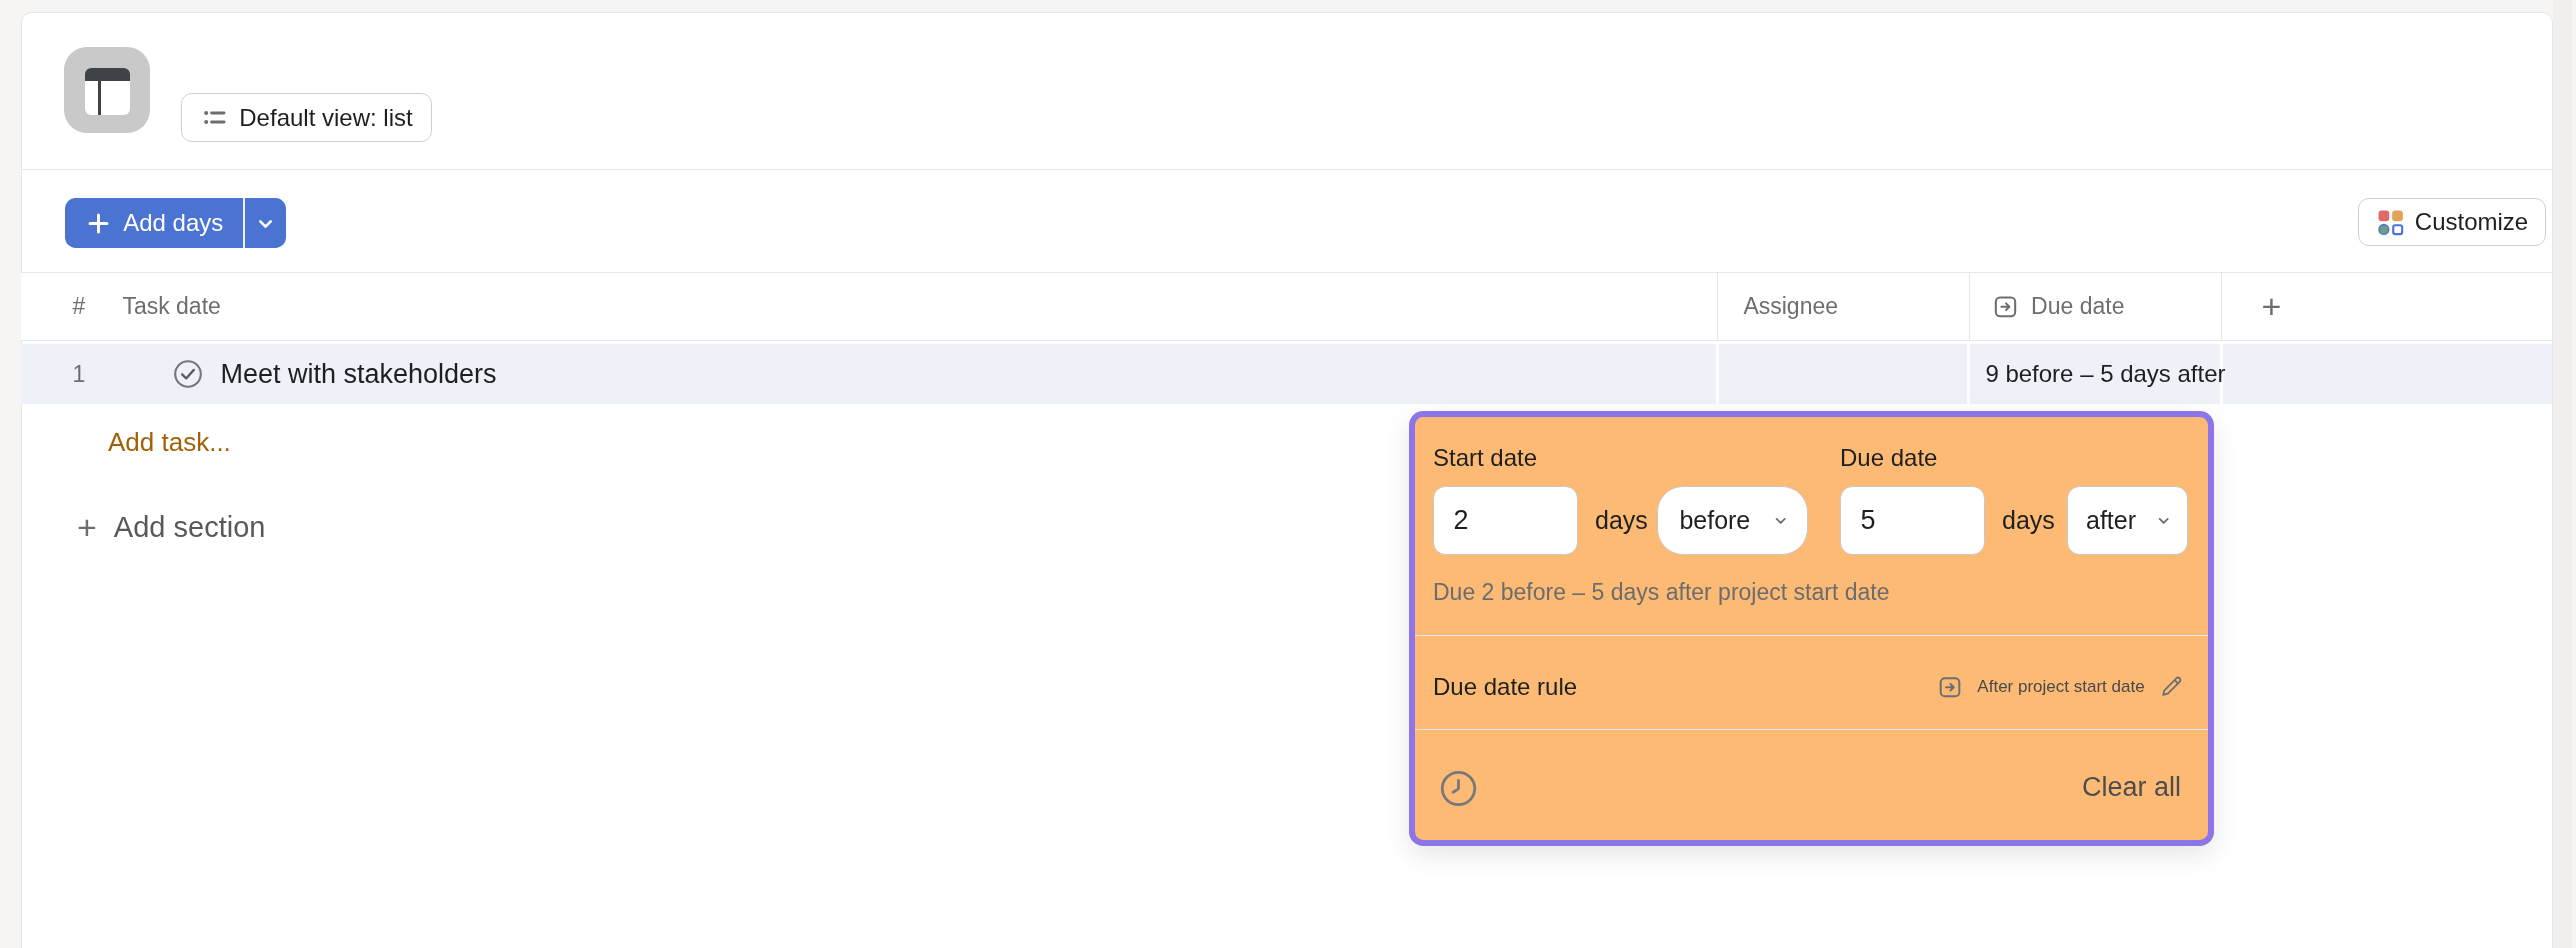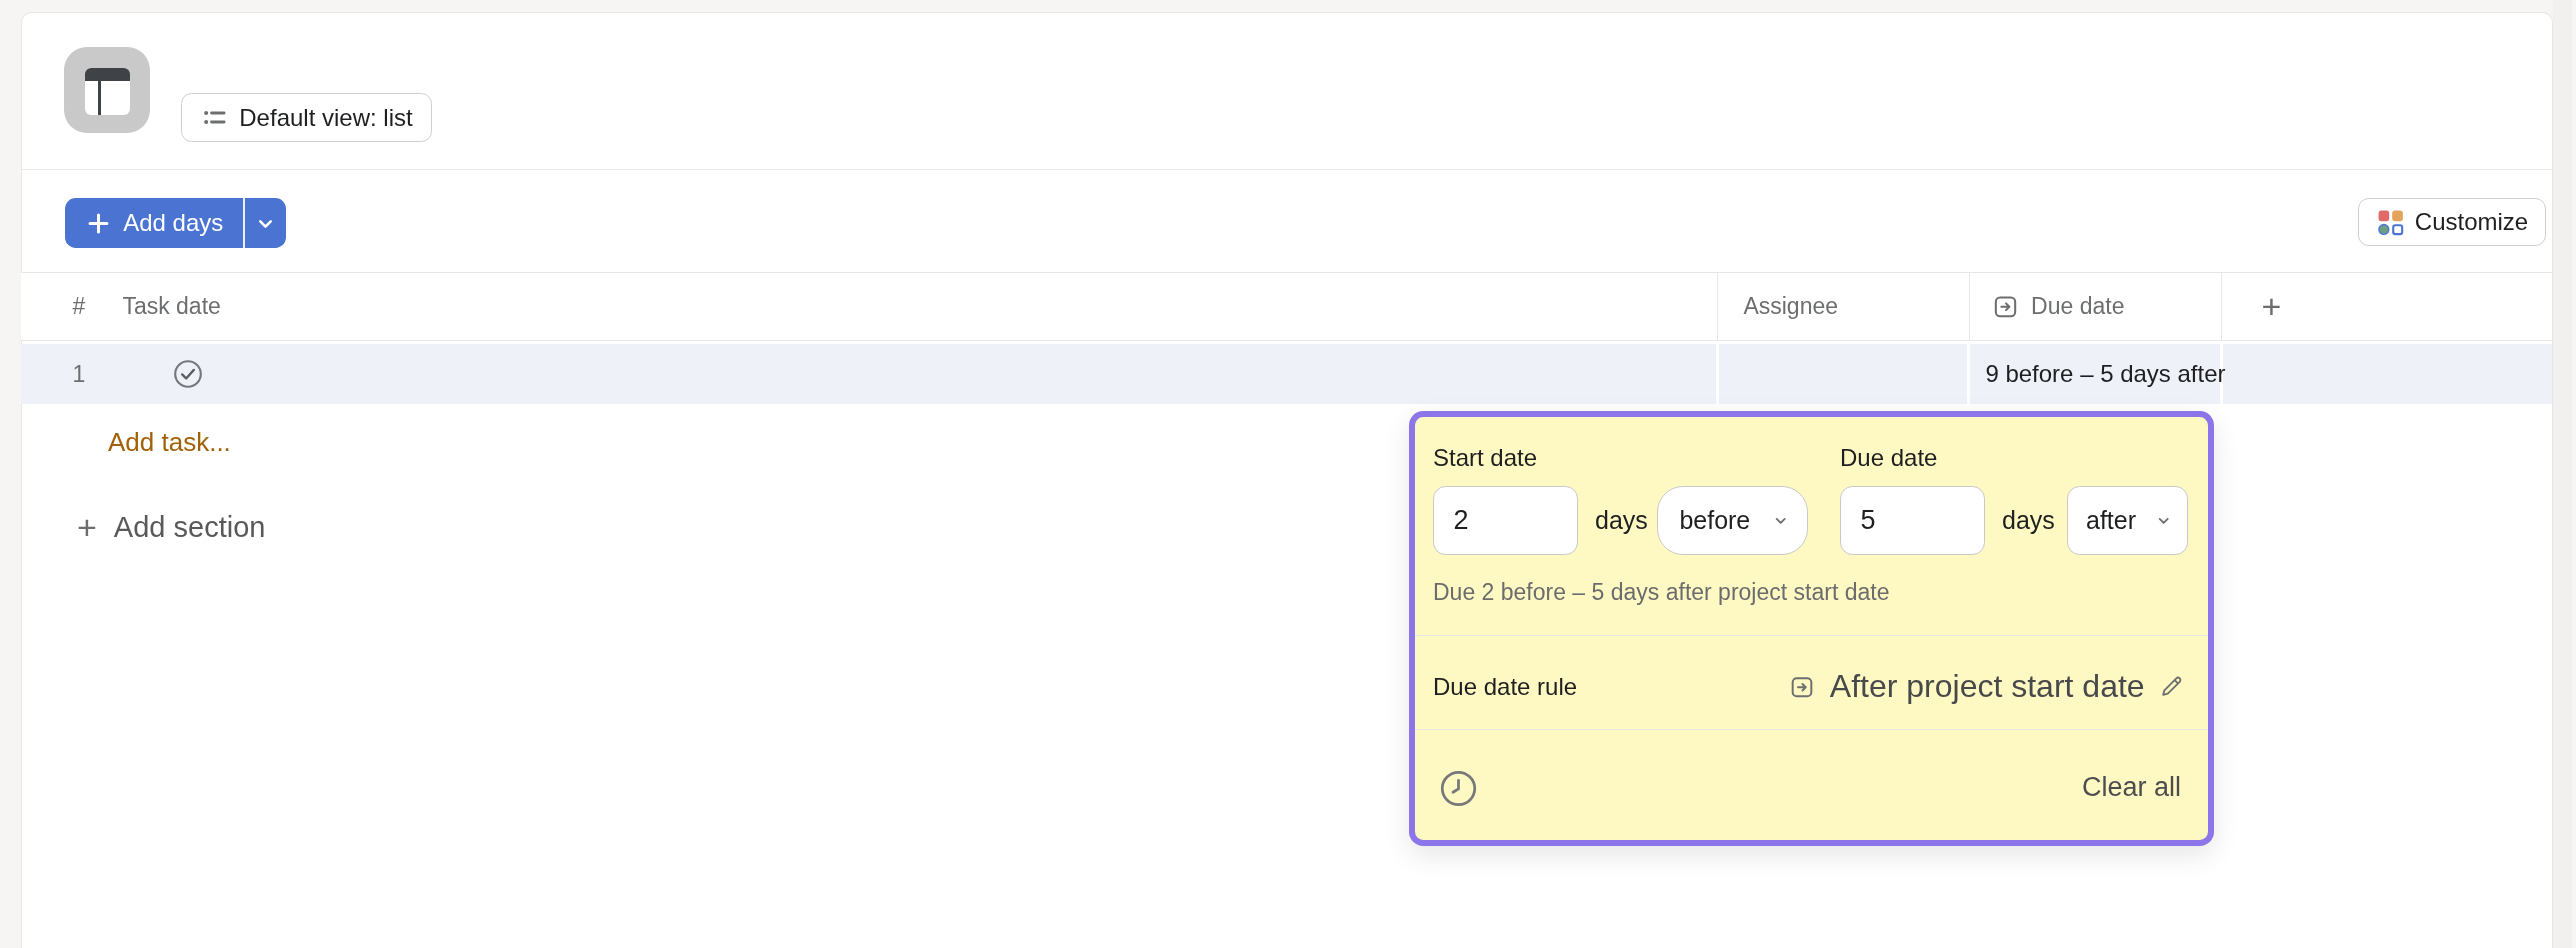--- a/index.html
+++ b/index.html
@@ -60,41 +60,41 @@
   .row-due { left:1964px; font-size:24px; }
   .assignee-cell { left:1697px; width:248px; }
 
   .add-task-row { left:108px; top:418px; height:49px; display:flex; align-items:center;
     color:#a16207; font-size:26px; cursor:text;text-align:right; }
   .add-section { left:77px; top:504px; height:46px; display:flex; align-items:center; gap:17px;
     color:#59595b; font-size:29px; cursor:pointer; }
   .add-section .plus { font-size:34px; color:#6d6e6f; line-height:1; }
 
   
-  .popup { left:1409px; top:411px; width:805px; height:435px; background:#fef9c3;
+  .popup { left:1409px; top:411px; width:805px; height:435px; background:#fdba74;
     border:6.2px solid var(--popup-purple,#8C74E9); border-radius:14.2px;
     box-shadow:0 9px 27px rgba(0,0,0,.10); }
   .popup .pp { position:absolute; }
   .pp-label { top:27px; font-size:24px; }
   .lbl-start { left:18px; } .lbl-due { left:425px; }
   .pp-input { top:69px; width:145px; height:69px; border:1.8px solid #c9c8c9; border-radius:12.5px;
     font-size:27px; padding-left:19.6px; color:#1e1f21; background:#fff; font-family:inherit; outline:none; }
   .inp-start { left:18px; } .inp-due { left:425px; }
   .pp-unit { top:69px; height:69px; display:flex; align-items:center; font-size:25px; }
   .unit-start { left:180px; } .unit-due { left:587px; }
   .pp-dd { top:69px; height:69px; border:1.8px solid #c9c8c9; border-radius:12.5px; background:#fff;
     display:flex; align-items:center; justify-content:space-between; font-size:25px; cursor:pointer; }
   .dd-before { left:242px; width:151px; padding:0 16px 0 21.4px;border-radius:26px; }
   .dd-after { left:652px; width:121px; padding:0 12.5px 0 18px; }
   .pp-summary { left:18px; top:162px; font-size:23px; color:#6b6c6e; }
   .pp-div { left:0; right:0; height:0.9px; background:#e9e8e8; }
   .div1 { top:218px; } .div2 { top:312px; }
   .rule-label { left:18px; top:256px; font-size:24px; }
   .rule-value { right:23px; top:247px; height:45px; display:flex; align-items:center; gap:13.4px;
-    font-size:32px; color:#48494b; cursor:pointer; }
+    font-size:17px; color:#48494b; cursor:pointer; }
   .clock-btn { left:23px; top:351px; width:41px; height:41px; cursor:pointer; }
   .clear-all { right:27px; top:355px; font-size:27px; color:#4c4d4f; cursor:pointer; }
 
   svg { display:block; }
 </style>
 </head>
 <body>
 
 <div class="abs panel"></div>
 <div class="abs right-gutter"></div>
@@ -176,20 +176,21 @@
   <div class="cell-gap g1"></div>
   <div class="cell-gap g2"></div>
   <div class="cell-gap g3"></div>
   <span class="rcell row-num">1</span>
   <span class="rcell row-check">
     <svg width="32" height="32" viewBox="0 0 24 24">
       <circle cx="12" cy="12" r="9.6" fill="none" stroke="#75777a" stroke-width="1.6"></circle>
       <path d="M7.6 12.3l3 3 5.8-6.4" fill="none" stroke="#5a5c5e" stroke-width="1.7" stroke-linecap="round" stroke-linejoin="round"></path>
     </svg>
   </span>
+  <span class="rcell row-title">Meet with stakeholders</span>
   <span class="rcell assignee-cell"></span>
   <span class="rcell row-due">9 before – 5 days after</span>
 </div>
 
 <div class="abs add-task-row">Add task...</div>
 
 <div class="abs add-section">
   <span class="plus">+</span>
   <span>Add section</span>
 </div>

